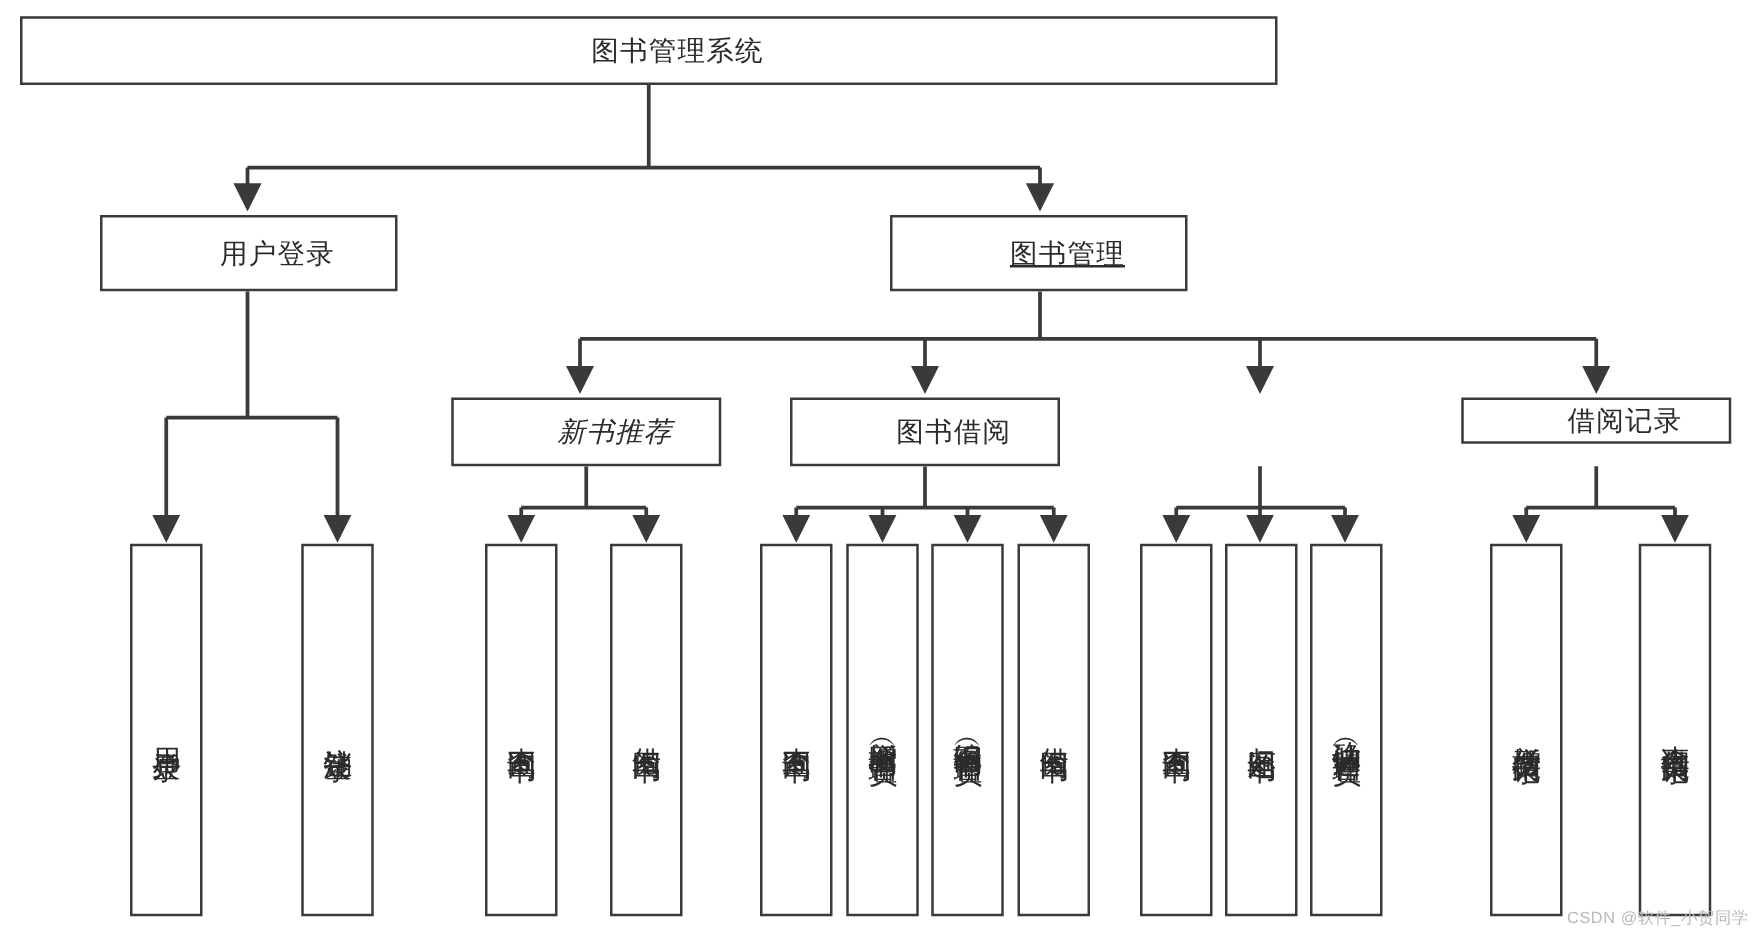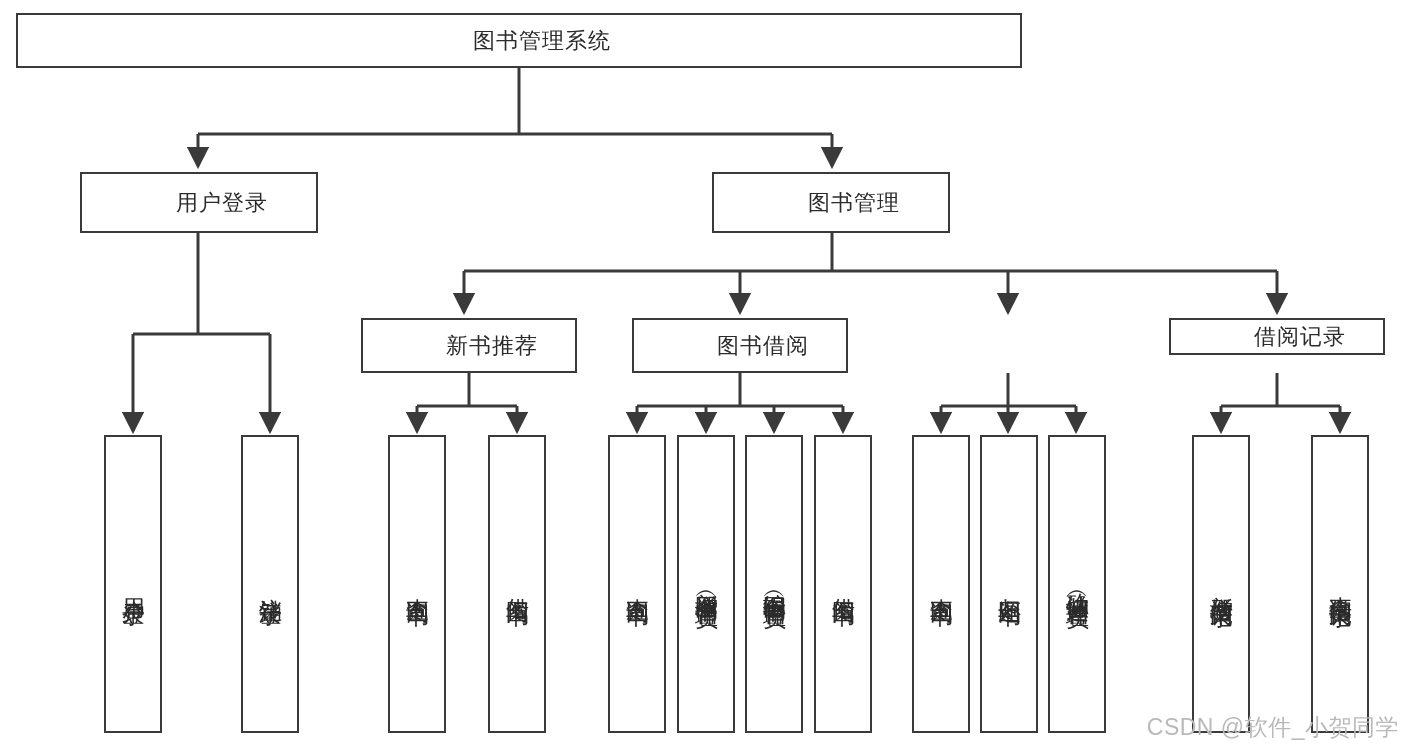--- a/index.html
+++ b/index.html
@@ -8,21 +8,21 @@
   #canvas{position:absolute;left:0;top:0;width:1405px;height:747px;}
   svg.links{position:absolute;left:0;top:0;width:1405px;height:747px;pointer-events:none;}
   .node{position:absolute;box-sizing:border-box;background:#ffffff;
         border:2.5px solid #3a3a3a;display:flex;align-items:center;
         justify-content:center;color:#2b2b2b;padding-left:46px;}
   .node.h{font-size:22px;letter-spacing:1px;}
   .node.v{writing-mode:vertical-rl;text-orientation:upright;
           font-size:23px;line-height:1.12;letter-spacing:2px;
           padding:6px 0;}
   .node.v span{display:block;white-space:nowrap;}
-  .wm{position:absolute;right:6px;bottom:4px;font-size:23px;color:#b9b9b9;
+  .wm{position:absolute;right:6px;bottom:4px;font-size:13px;color:#b9b9b9;
       letter-spacing:.5px;white-space:nowrap;}
 </style>
 </head>
 <body>
 
 <div id="canvas">
 
   <svg class="links" viewBox="0 0 1405 747">
     <defs>
       <marker id="arr" viewBox="0 0 10 10" refX="8.6" refY="5" markerWidth="7.5" markerHeight="7.5" orient="auto-start-reverse">
@@ -73,25 +73,25 @@
     </g>
   </svg>
 
   <div class="node h" style="left:16px;top:13px;width:1006px;height:55px;">
     <span>图书管理系统</span>
   </div>
 
   <div class="node h" style="left:80px;top:172px;width:238px;height:61px;">
     <span>用户登录</span>
   </div>
-  <div class="node h" style="left:712px;top:172px;width:238px;height:61px;">
+  <div class="node h" style="left:712px;top:172px;width:238px;height:61px;text-decoration:underline;">
     <span>图书管理</span>
   </div>
 
-  <div class="node h" style="left:361px;top:318px;width:216px;height:55px;">
+  <div class="node h" style="left:361px;top:318px;width:216px;height:55px;font-style:italic;">
     <span>新书推荐</span>
   </div>
   <div class="node h" style="left:632px;top:318px;width:216px;height:55px;">
     <span>图书借阅</span>
   </div>
   <div class="node h" style="left:1169px;top:318px;width:216px;height:37px;">
     <span>借阅记录</span>
   </div>
 
   <div class="node v" style="left:104px;top:435px;width:58px;height:298px;">

